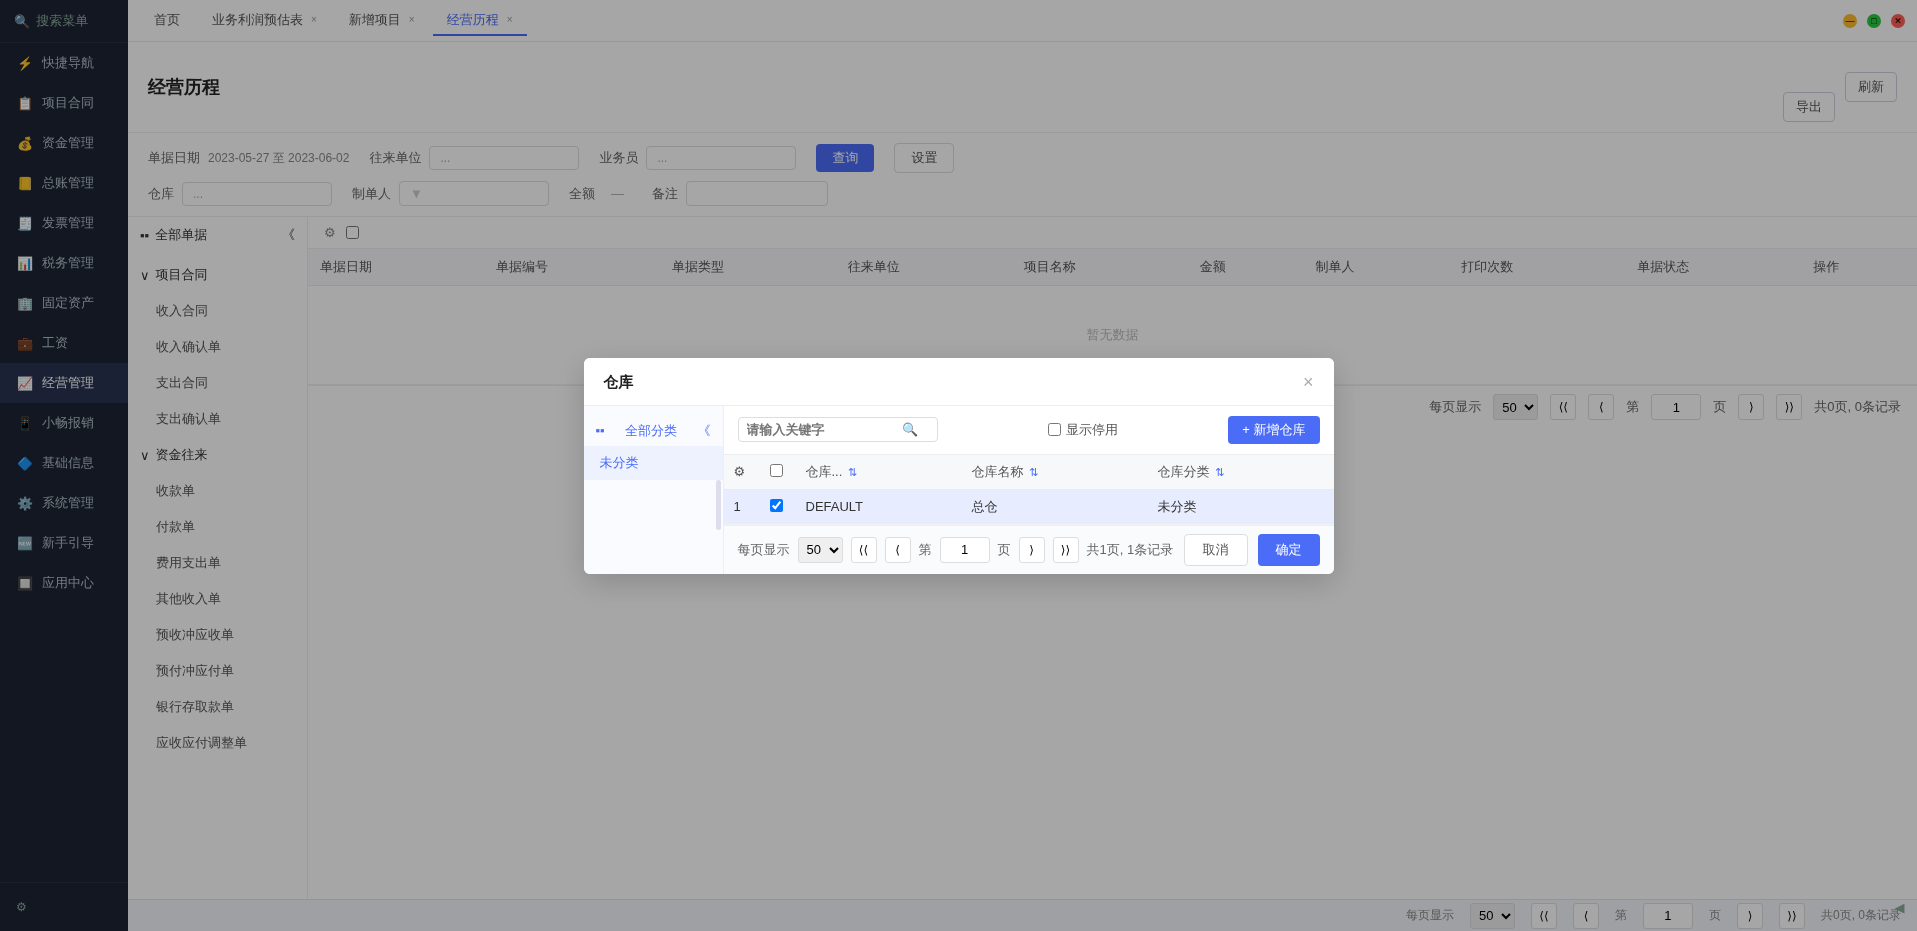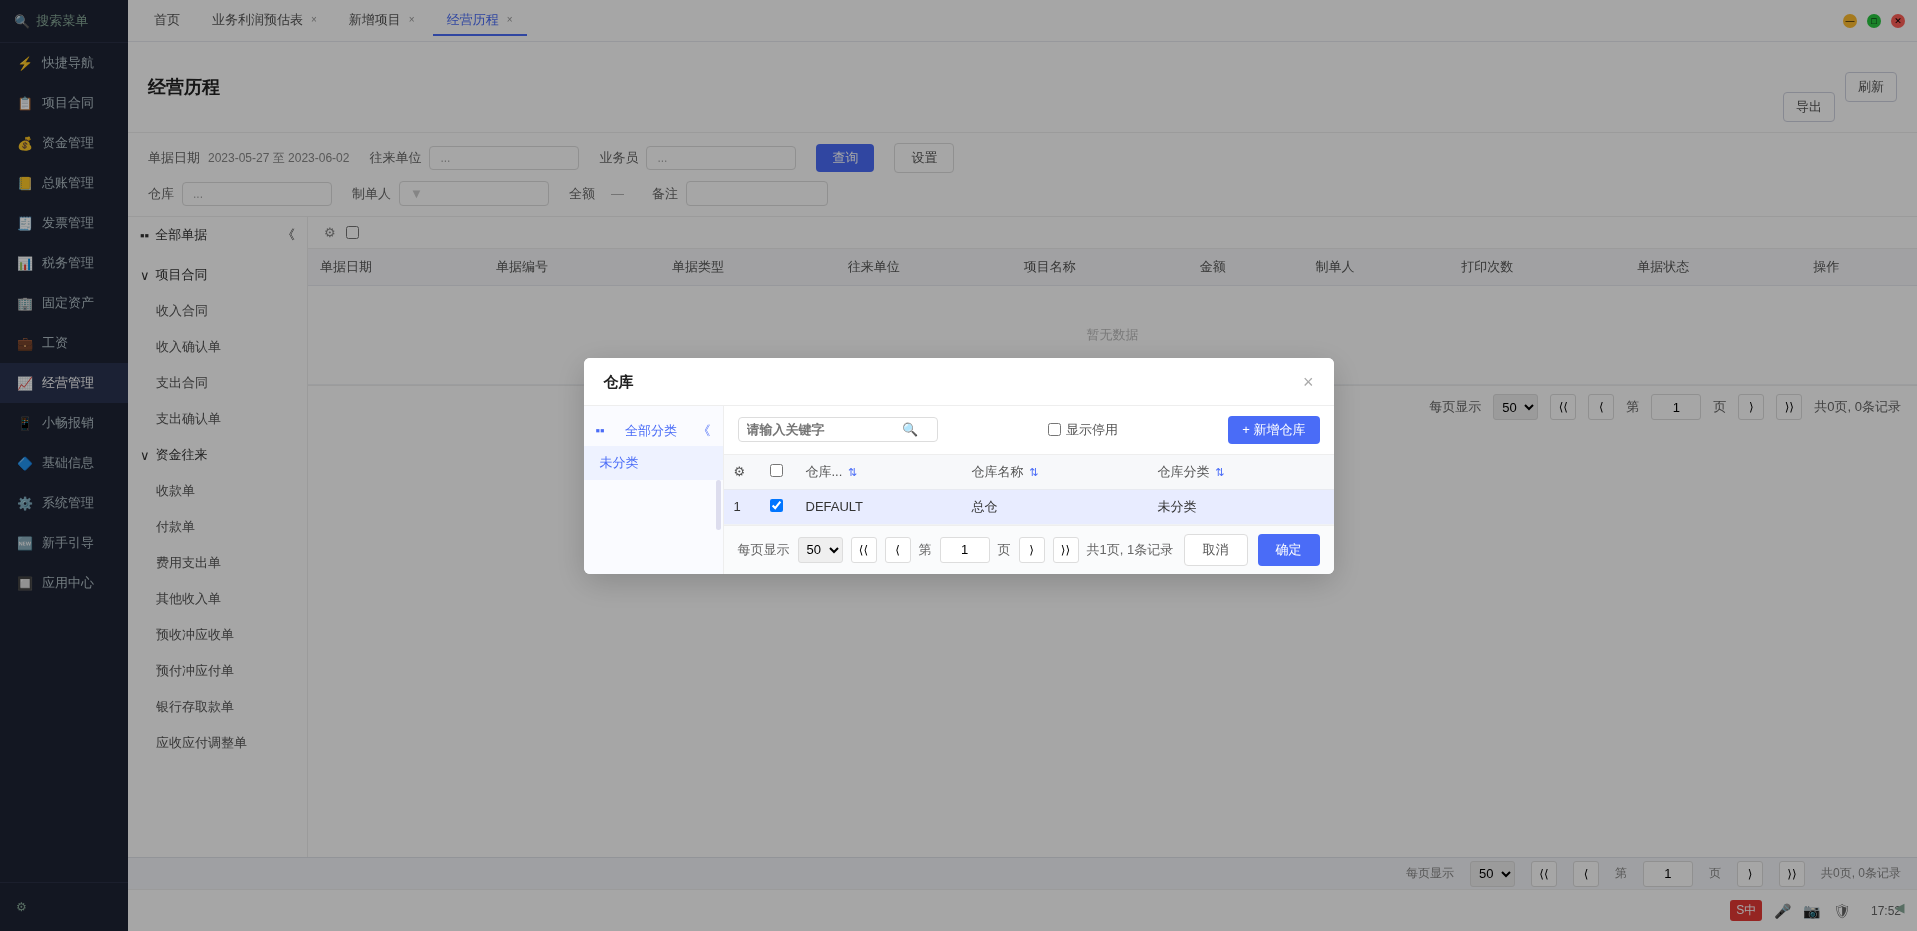--- a/index.html
+++ b/index.html
@@ -370,29 +370,20 @@
       <button class="page-btn">⟨</button>
       <span>第</span>
       <input class="page-input" type="text" value="1" style="">
       <span>页</span>
       <button class="page-btn">⟩</button>
       <button class="page-btn">⟩⟩</button>
       <span>共0页, 0条记录</span>
     </div>
   </div>
 
-  <div class="taskbar">
-    <div class="taskbar-icons">
-      <span style="background:#e53935;color:#fff;padding:2px 6px;border-radius:3px;font-size:12px;">S中</span>
-      <span style="font-size:14px;">🎤</span>
-      <span style="font-size:14px;">📷</span>
-      <span style="font-size:14px;">🛡</span>
-      <span style="margin-left:8px; font-size:12px; color:#666;">17:52</span>
-    </div>
-  </div>
 </div>
 
 <div class="overlay">
   <div class="dialog">
     <div class="dialog-header">
       <span class="dialog-title">仓库</span>
       <span class="dialog-close">×</span>
     </div>
     <div class="dialog-body">
 

